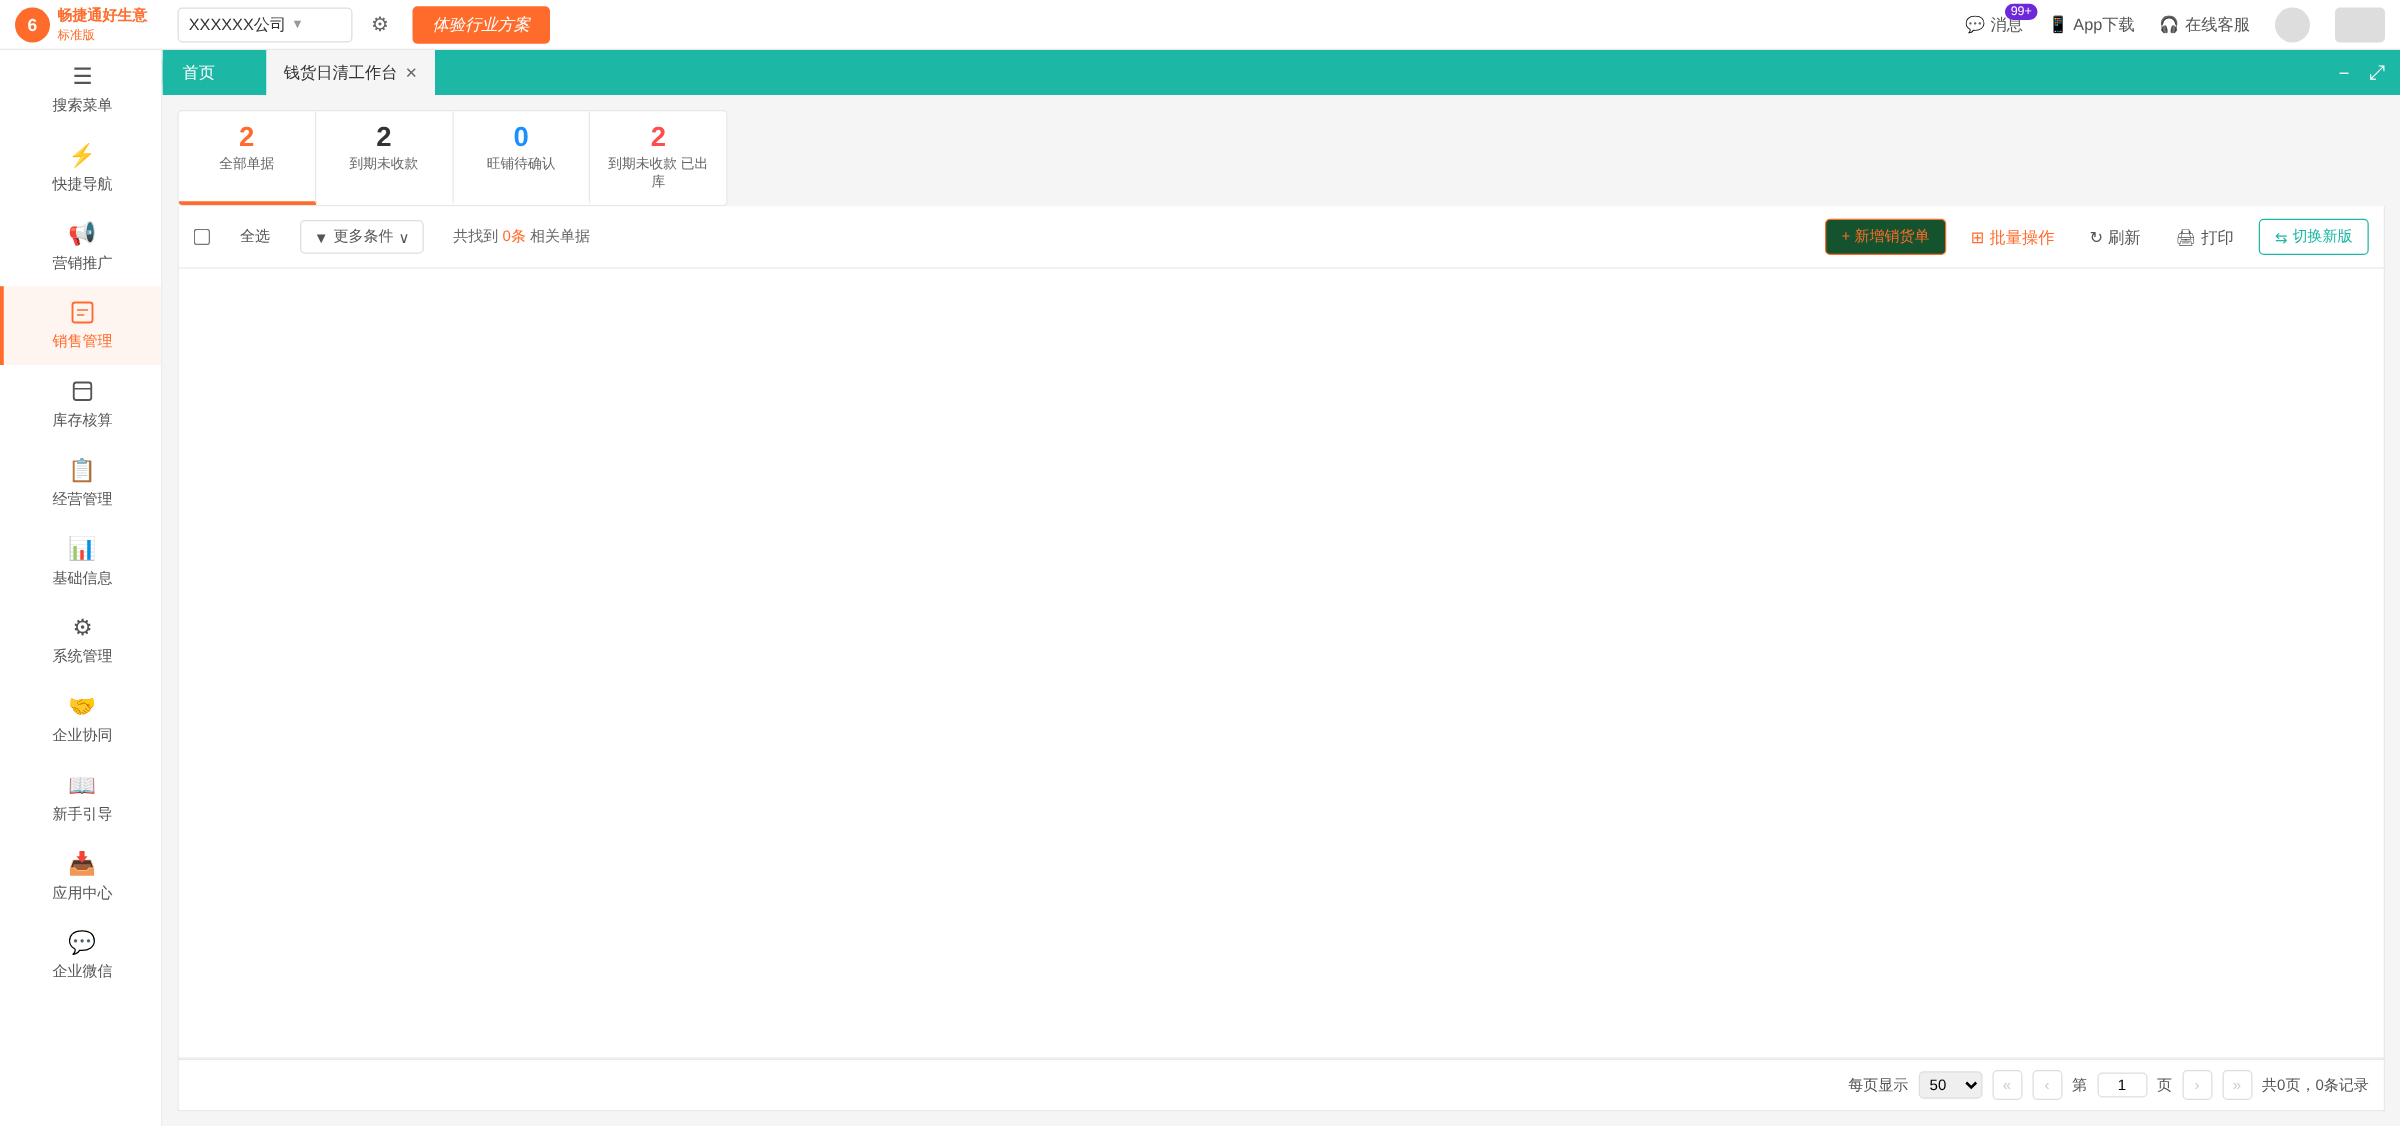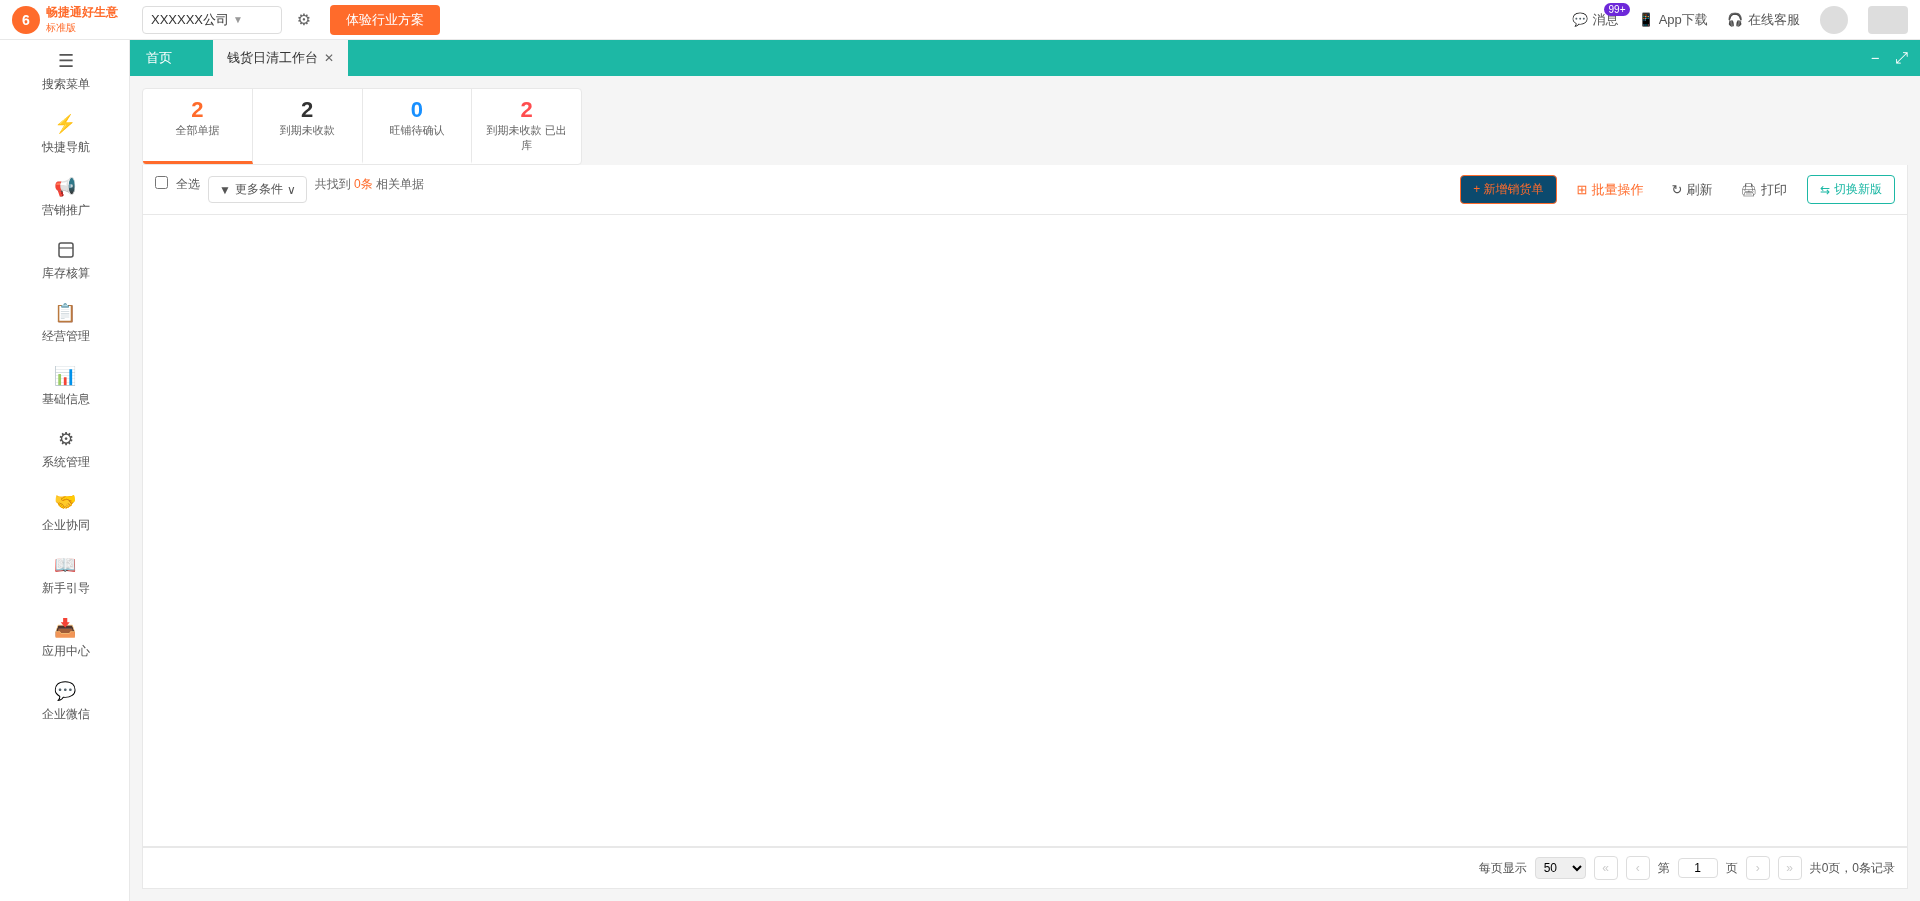--- a/index.html
+++ b/index.html
@@ -47,20 +47,21 @@
 
     .experience-btn {
       margin-left: 12px;
       background: #ff6b2b;
       color: white;
       border: none;
       border-radius: 4px;
       padding: 6px 16px;
       font-size: 13px;
       cursor: pointer;
+      font-style: italic;
     }
 
     .top-bar-right {
       margin-left: auto;
       display: flex;
       align-items: center;
       gap: 20px;
     }
 
     .top-action {
@@ -232,21 +233,21 @@
     
     .toolbar {
       display: flex;
       align-items: center;
       padding: 10px 12px;
       background: white;
       border: 1px solid #e8e8e8;
       border-top: none;
       gap: 8px;
     }
-    .toolbar-left { display: flex; align-items: flex-start; gap: 8px; flex: 1; }
+    .toolbar-left { display: flex; align-items: center; gap: 24px; flex: 1; }
     .toolbar-right { display: flex; align-items: center; gap: 12px; }
 
     .checkbox-all { cursor: pointer; }
     .filter-btn {
       display: flex; align-items: center; gap: 4px;
       padding: 4px 10px;
       border: 1px solid #ddd;
       border-radius: 4px;
       cursor: pointer;
       color: #555;
@@ -261,21 +262,21 @@
       cursor: pointer;
       font-size: 13px;
       padding: 4px 8px;
       color: #555;
     }
     .action-btn.primary {
       color: #ff6b2b;
     }
 
     .new-btn {
-      background: #0c4a6e;
+      background: #14532d;
       border: 1px solid #ff6b2b;
       color: #ff6b2b;
       border-radius: 4px;
       padding: 5px 12px;
       cursor: pointer;
       font-size: 12px;
       display: flex; align-items: center; gap: 4px;
     }
 
     .switch-btn {
@@ -385,20 +386,29 @@
       <div class="sidebar-icon">☰</div>
       <span>搜索菜单</span>
     </div>
     <div class="sidebar-item">
       <div class="sidebar-icon">⚡</div>
       <span>快捷导航</span>
     </div>
     <div class="sidebar-item">
       <div class="sidebar-icon">📢</div>
       <span>营销推广</span>
+    </div>
+    <div class="sidebar-item active">
+      <div class="sidebar-icon">
+        <svg width="20" height="20" viewBox="0 0 20 20">
+            <rect x="2" y="2" width="16" height="16" rx="2" fill="none" stroke="#ff6b2b" stroke-width="1.5"></rect>
+            <path d="M6 8h8M6 12h5" stroke="#ff6b2b" stroke-width="1.2" stroke-linecap="round"></path>
+          </svg>
+      </div>
+      <span style="color:#ff6b2b;">销售管理</span>
     </div>
     <div class="sidebar-item">
       <div class="sidebar-icon">
         <svg width="20" height="20" viewBox="0 0 20 20">
             <rect x="3" y="3" width="14" height="14" rx="2" fill="none" stroke="#555" stroke-width="1.5"></rect>
             <path d="M3 8h14" stroke="#555" stroke-width="1.2"></path>
           </svg>
       </div>
       <span>库存核算</span>
     </div>

